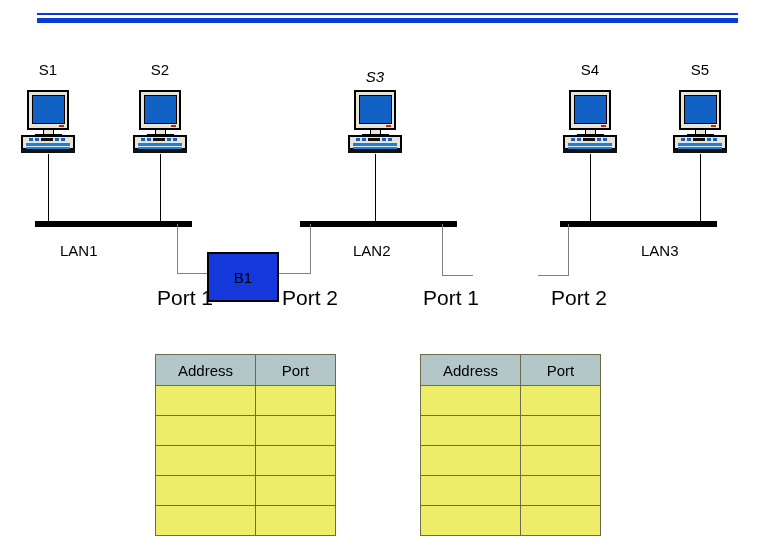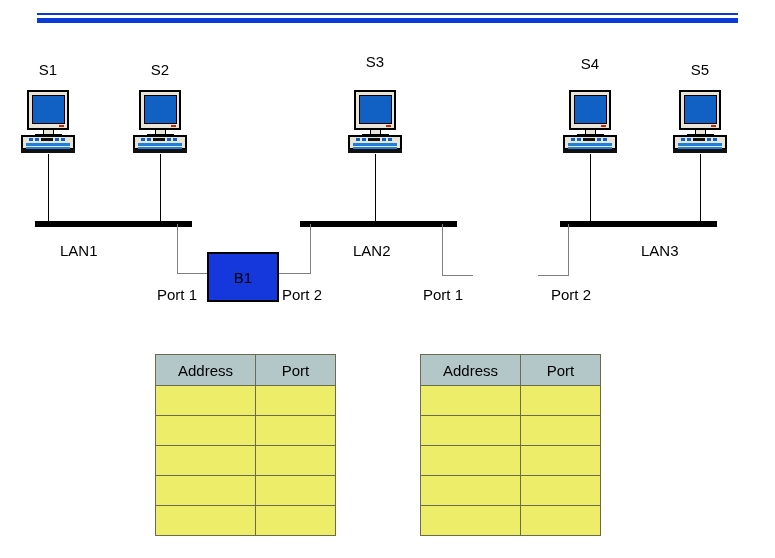--- a/index.html
+++ b/index.html
@@ -99,21 +99,21 @@
     width: 1px;
     background: #808080;
   }
   .seg-h {
     position: absolute;
     height: 1px;
     background: #808080;
   }
   .port-label {
     position: absolute;
-    font-size: 15px;
+    font-size: 21px;
     color: #000000;
     white-space: nowrap;
   }
 
   
   .addr-table {
     position: absolute;
     border-collapse: collapse;
     table-layout: fixed;
   }
@@ -142,22 +142,22 @@
 </head>
 <body>
 
 <div id="slide">
 
   <div class="top-rule-thin"></div>
   <div class="top-rule-thick"></div>
 
   <div class="node-label" style="left:28px;top:61px;">S1</div>
   <div class="node-label" style="left:140px;top:61px;">S2</div>
-  <div class="node-label" style="left:355px;top:53px;">S3</div>
-  <div class="node-label" style="left:570px;top:55px;">S4</div>
+  <div class="node-label" style="left:355px;top:68px;font-style:italic;">S3</div>
+  <div class="node-label" style="left:570px;top:61px;">S4</div>
   <div class="node-label" style="left:680px;top:61px;">S5</div>
 
   <div class="pc" style="left:17px;top:90px;">
     <span>
       <svg width="62" height="64" viewBox="0 0 62 64" xmlns="http://www.w3.org/2000/svg" shape-rendering="crispEdges">
         <rect x="11" y="1" width="40" height="38" fill="#e8e4d8" stroke="#000000" stroke-width="2"></rect>
         <rect x="15" y="5" width="32" height="28" fill="#1160c4" stroke="#000000" stroke-width="1"></rect>
         <rect x="42" y="35" width="5" height="2" fill="#cc2200"></rect>
         <rect x="26" y="39" width="10" height="6" fill="#e8e4d8" stroke="#000000" stroke-width="1"></rect>
         <rect x="18" y="44" width="26" height="4" fill="#e8e4d8" stroke="#000000" stroke-width="1"></rect>

